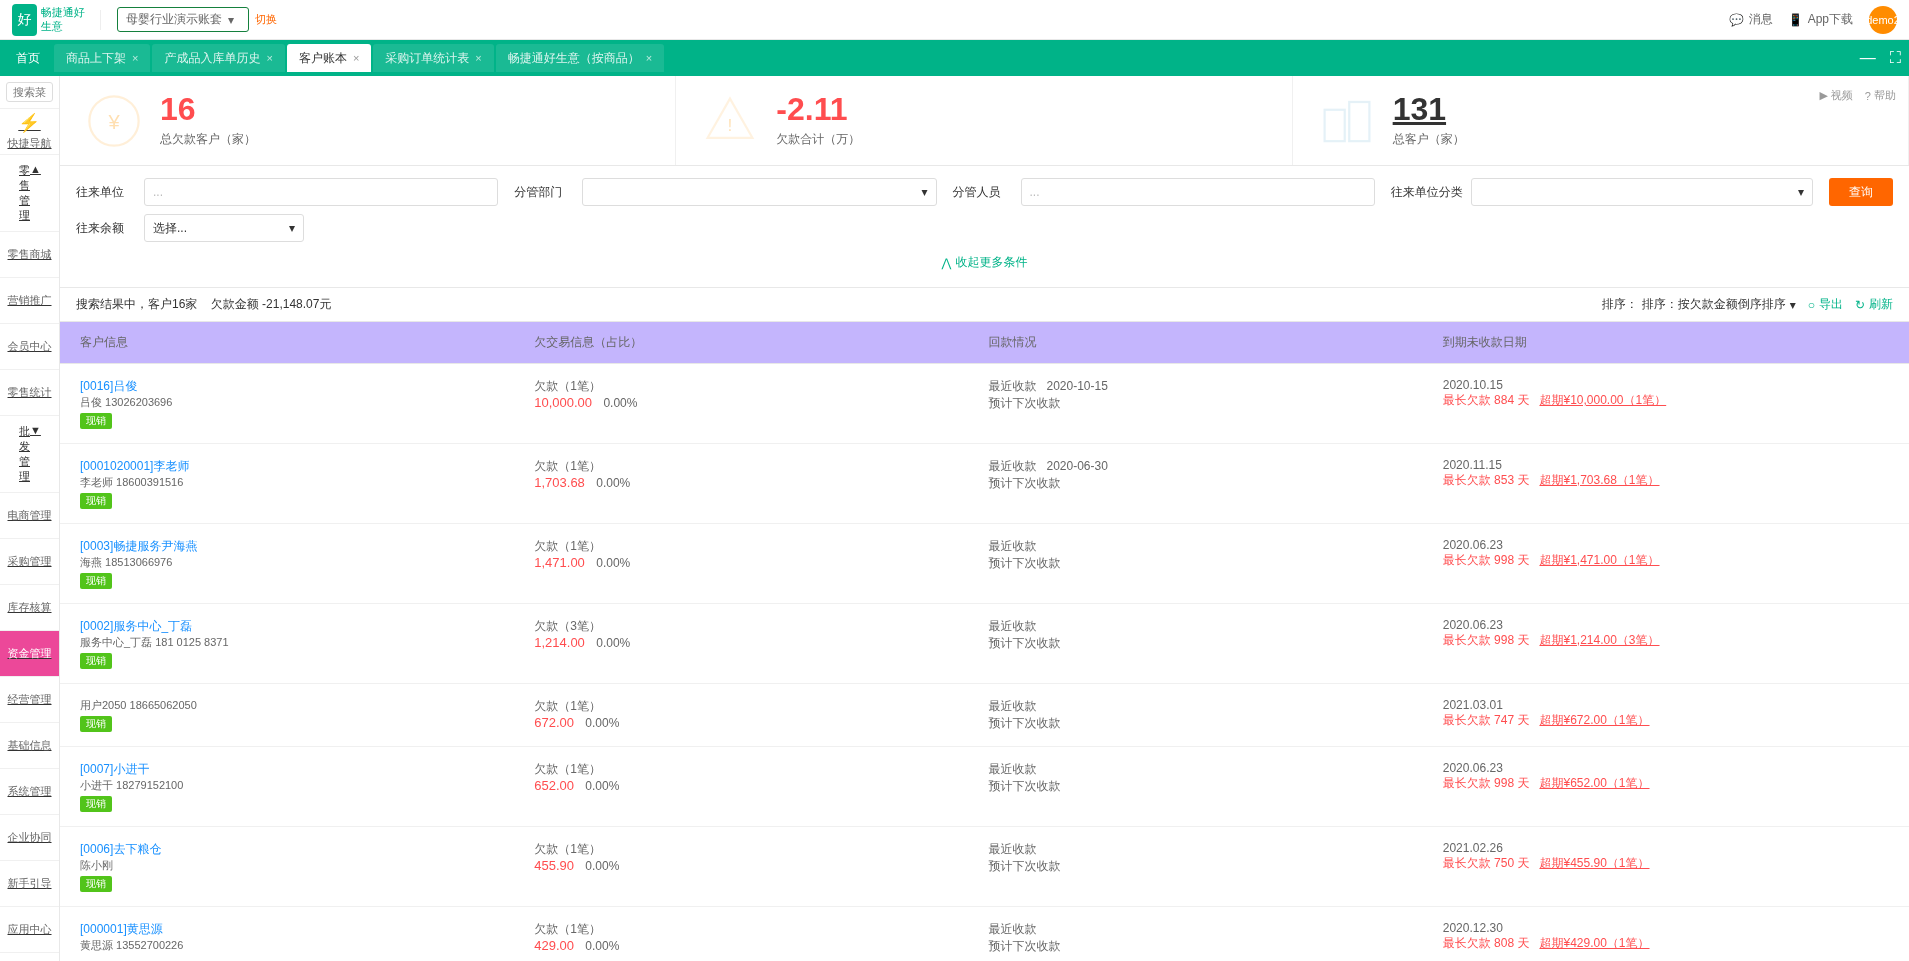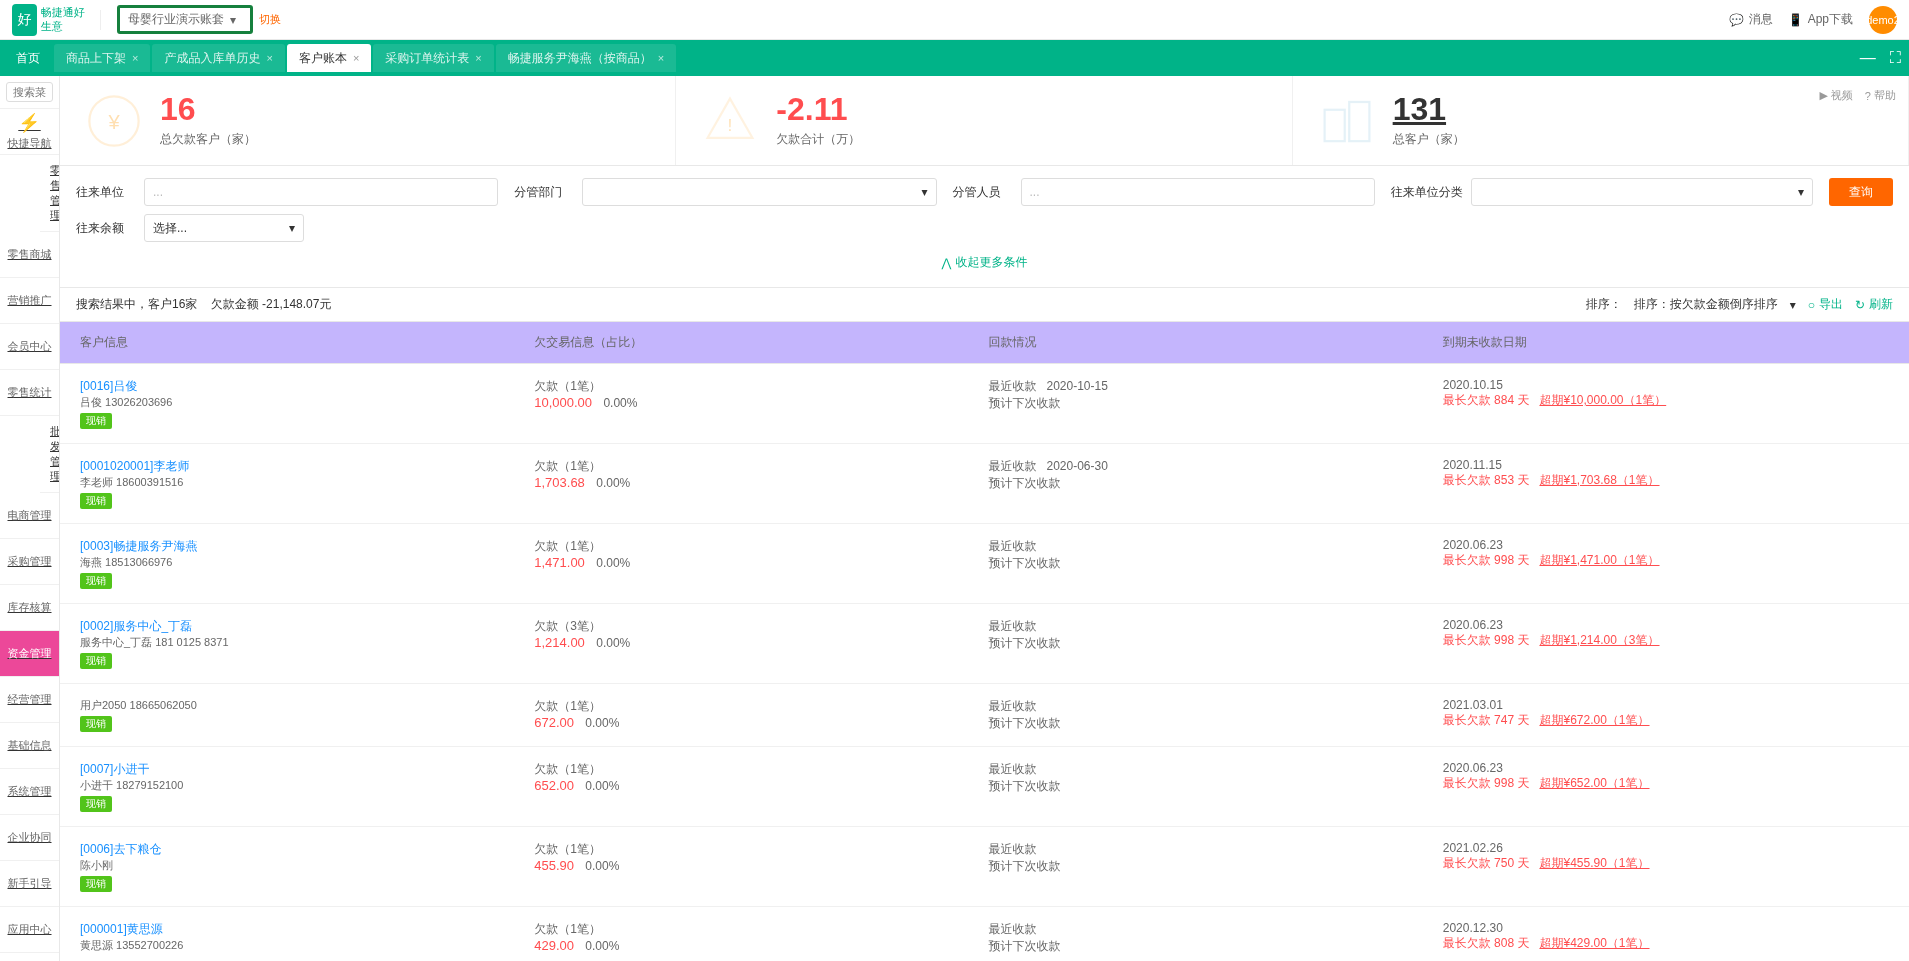--- a/index.html
+++ b/index.html
@@ -3,21 +3,21 @@
   <meta charset="utf-8">
   <style>
     * { box-sizing: border-box; margin: 0; padding: 0; }
     body { font-family: 'Microsoft YaHei', Arial, sans-serif; font-size: 12px; background: #f5f5f5; color: #333; overflow: hidden; }
     
     
     .top-bar { display: flex; align-items: center; height: 40px; background: #fff; border-bottom: 1px solid #e8e8e8; padding: 0 12px; }
     .logo-area { display: flex; align-items: center; width: 80px; }
     .logo-icon { width: 32px; height: 32px; background: #00b388; border-radius: 4px; display: flex; align-items: center; justify-content: center; color: #fff; font-size: 14px; }
     .logo-text { font-size: 11px; color: #00b388; margin-left: 4px; line-height: 1.2; }
-    .company-selector { display: flex; align-items: center; font-size: 12px; color: #666; border: 3px solid #15803d; border-radius: 3px; padding: 3px 8px; cursor: pointer; margin-left: 8px; }
+    .company-selector { display: flex; align-items: center; font-size: 12px; color: #666; border: 1px solid #15803d; border-radius: 3px; padding: 3px 8px; cursor: pointer; margin-left: 8px; }
     .company-selector span { margin-right: 6px; }
     .top-right { margin-left: auto; display: flex; align-items: center; gap: 16px; }
     .top-btn { display: flex; align-items: center; gap: 4px; color: #666; cursor: pointer; font-size: 12px; }
     .avatar { width: 28px; height: 28px; border-radius: 50%; background: #ff8c00; display: flex; align-items: center; justify-content: center; color: #fff; font-size: 11px; }
     
     
     .tab-bar { display: flex; align-items: center; background: #00b388; height: 36px; padding: 16px 4px; }
     .tab-item { display: flex; align-items: center; height: 28px; padding: 0 12px; border-radius: 3px 3px 0 0; font-size: 12px; color: rgba(255,255,255,0.85); cursor: pointer; white-space: nowrap; margin-right: 2px; background: rgba(255,255,255,0.1); }
     .tab-item.active { background: #fff; color: #333; }
     .tab-item .tab-close { margin-left: 6px; color: rgba(255,255,255,0.7); font-size: 11px; }
@@ -29,21 +29,21 @@
     
     .main-layout { display: flex; height: calc(100vh - 76px); }
     
     
     .sidebar { width: 60px; background: #fff; border-right: 1px solid #e8e8e8; display: flex; flex-direction: column; overflow-y: auto; flex-shrink: 0; text-decoration: underline; }
     .sidebar-item { display: flex; flex-direction: column; align-items: center; padding: 10px 4px; cursor: pointer; font-size: 11px; color: #666; border-bottom: 1px solid #f0f0f0; min-height: 46px; justify-content: center; }
     .sidebar-item.active { background: #ec4899; color: #fff; }
     .sidebar-item .nav-icon { font-size: 18px; margin-bottom: 2px; }
     .sidebar-search { padding: 6px; border-bottom: 1px solid #f0f0f0; }
     .sidebar-search input { width: 100%; border: 1px solid #ddd; border-radius: 3px; padding: 3px 6px; font-size: 11px; color: #333; }
-    .sidebar-expand { display: flex; align-items: flex-start; justify-content: space-between; padding: 8px 10px; cursor: pointer; font-size: 11px; color: #333; border-bottom: 1px solid #f0f0f0; margin-left: 40px; }
+    .sidebar-expand { display: flex; align-items: flex-start; justify-content: space-between; padding: 8px 19px; cursor: pointer; font-size: 11px; color: #333; border-bottom: 1px solid #f0f0f0; }
     
     
     .content-area { flex: 1; overflow: hidden; display: flex; flex-direction: column; }
     
     
     .stats-bar { display: flex; background: #fff; border-bottom: 1px solid #e8e8e8; height: 90px; }
     .stat-card { flex: 1; display: flex; align-items: center; padding: 16px 24px; border-right: 1px solid #f0f0f0; position: relative; }
     .stat-icon { width: 60px; height: 60px; display: flex; align-items: center; justify-content: center; margin-right: 16px; opacity: 0.3; }
     .stat-icon svg { width: 56px; height: 56px; }
     .stat-info { display: flex; flex-direction: column; }
@@ -64,21 +64,21 @@
     .filter-input .dots { color: #bbb; }
     .filter-select { flex: 1; border: 1px solid #ddd; border-radius: 3px; padding: 5px 8px; font-size: 12px; display: flex; align-items: center; justify-content: space-between; color: #333; cursor: pointer; height: 28px; }
     .filter-collapse { display: flex; align-items: center; justify-content: center; color: #00b388; font-size: 12px; cursor: pointer; gap: 4px; padding: 4px; }
     .btn-query { background: #ff6600; color: #fff; border: none; border-radius: 3px; padding: 6px 20px; font-size: 12px; cursor: pointer; height: 28px; }
     
     
     .result-bar { background: #fff; padding: 8px 16px; display: flex; align-items: center; justify-content: space-between; border-bottom: 1px solid #e8e8e8; }
     .result-text { font-size: 12px; color: #666; }
     .result-text span { color: #333; }
     .result-actions { display: flex; align-items: center; gap: 12px; font-size: 12px; color: #666; }
-    .result-actions .sort-btn { display: flex; align-items: center; gap: 12px; cursor: pointer; color: #333; }
+    .result-actions .sort-btn { display: flex; align-items: center; gap: 4px; cursor: pointer; color: #333; }
     .result-actions .action-btn { display: flex; align-items: center; gap: 4px; cursor: pointer; color: #00b388; }
     
     
     .table-container { flex: 1; overflow-y: auto; background: #fff; }
     .table-header { display: grid; grid-template-columns: 2fr 2fr 2fr 2fr; padding: 10px 16px; background: #c4b5fd; border-bottom: 1px solid #e8e8e8; font-size: 12px; color: #666; font-weight: 500; }
     .table-row-wrap { border-bottom: 1px solid #f0f0f0; padding: 12px 16px; }
     .table-row { display: grid; grid-template-columns: 2fr 2fr 2fr 2fr; align-items: start; }
     .cell { padding: 2px 4px; }
     .customer-name { color: #1890ff; cursor: pointer; font-size: 12px; text-decoration: none; }
     .customer-id { color: #1890ff; }
@@ -135,21 +135,21 @@
   </div>
   <div class="tab-item active">
     <span>客户账本</span>
     <span class="tab-close" style="color:#999;">×</span>
   </div>
   <div class="tab-item">
     <span>采购订单统计表</span>
     <span class="tab-close">×</span>
   </div>
   <div class="tab-item">
-    <span>畅捷服务尹海燕（按商品）</span>
+    <span>畅捷通好生意（按商品）</span>
     <span class="tab-close">×</span>
   </div>
   <div class="tab-actions">
     <span class="tab-action-btn">—</span>
     <span class="tab-action-btn">⛶</span>
   </div>
 </div>
 
 <div class="main-layout">
 

